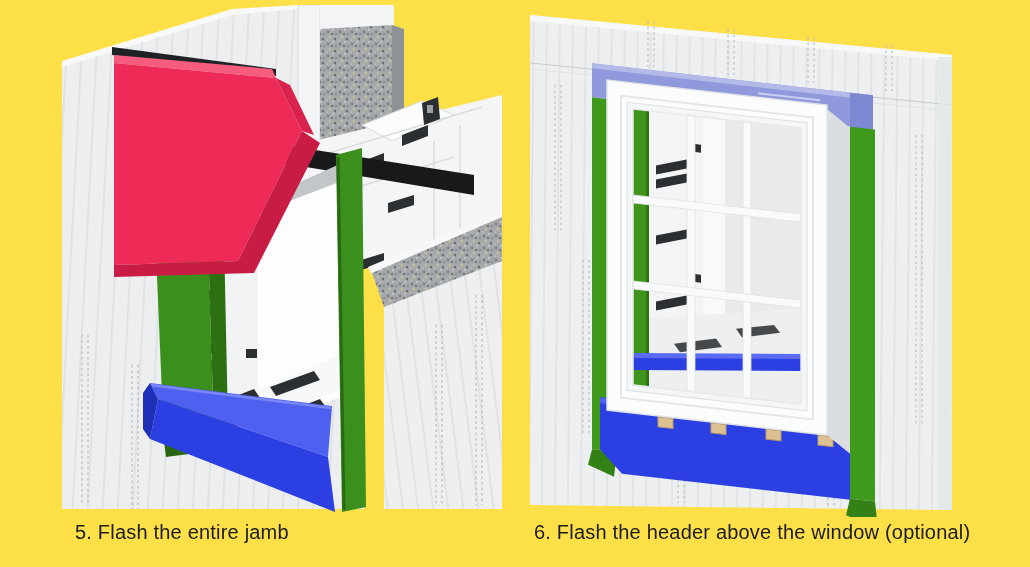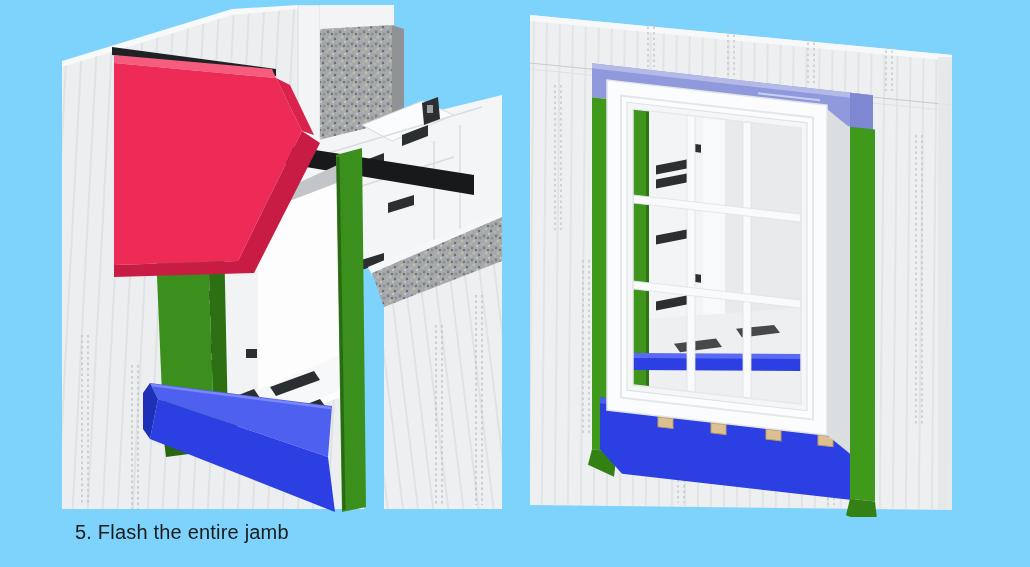--- a/index.html
+++ b/index.html
@@ -1,16 +1,16 @@
 <!DOCTYPE html>
 <html><head>
 <meta charset="utf-8">
 <style>
   html,body{margin:0;padding:0;background:#ffffff;}
-  .stage{position:relative;width:1030px;height:567px;background:#7dd3fc;overflow:hidden;
+  .stage{position:relative;width:1030px;height:567px;background:#fde047;overflow:hidden;
          font-family:"Liberation Sans",sans-serif;}
   figure{position:absolute;margin:0;padding:0;}
   #fig5{left:62px;top:5px;width:440px;height:512px;}
   #fig6{left:528px;top:5px;width:430px;height:512px;}
   .cap{position:absolute;font-size:20px;color:#1b1b1b;letter-spacing:.2px;white-space:nowrap;}
   #cap5{left:75px;top:521px;}
   #cap6{left:534px;top:521px;}
   svg{display:block;width:100%;height:100%;}
 </style>
 </head>
@@ -243,13 +243,14 @@
             <rect x="105" y="178" width="168" height="8"></rect>
             <rect x="105" y="264" width="168" height="8"></rect>
           </g>
           <rect x="105" y="92" width="168" height="276" fill="none" stroke="#E6E9EB" stroke-width="1.5"></rect>
         </g>
       </g>
     </svg>
   </figure>
 
   <figcaption id="cap5" class="cap">5. Flash the entire jamb</figcaption>
+  <figcaption id="cap6" class="cap">6. Flash the header above the window (optional)</figcaption>
 </div>
 
 </body></html>

